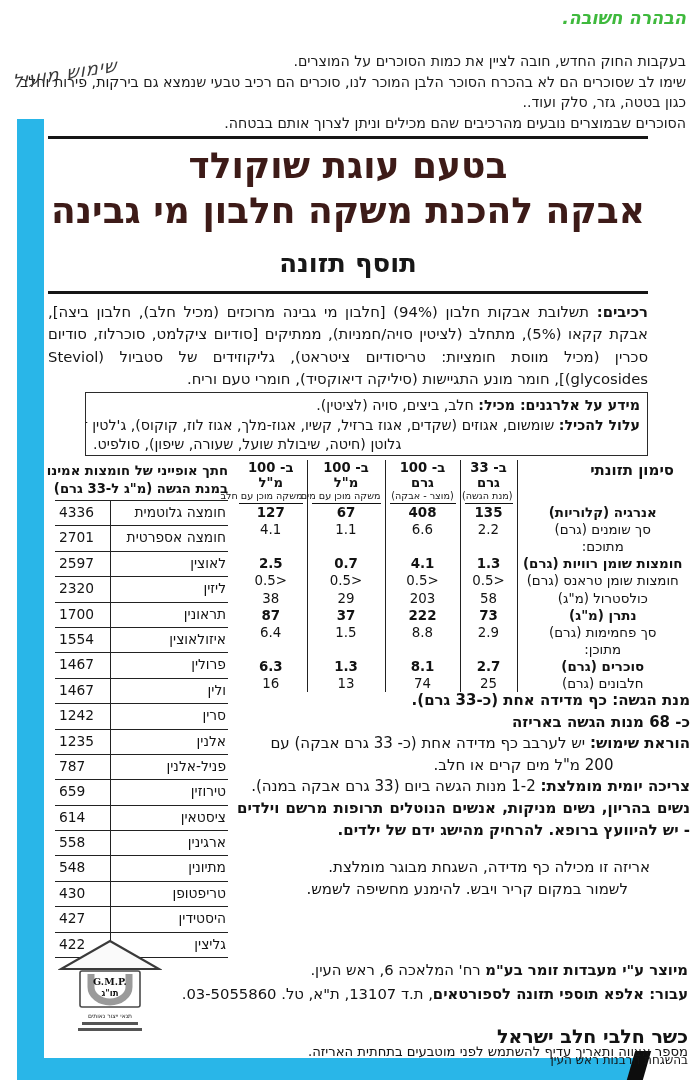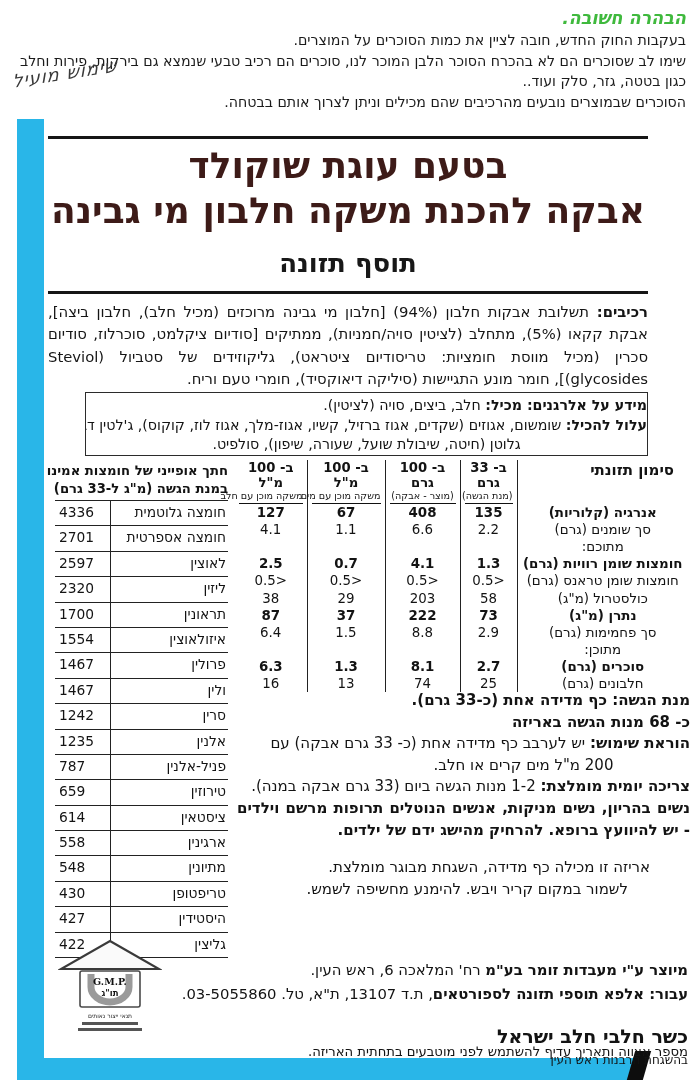--- a/index.html
+++ b/index.html
@@ -2,21 +2,21 @@
 <html lang="he" style="--green: #3fb93d; --cyan: #29b6e8; --maroon: #3d1b18;"><head>
 <meta charset="utf-8">
 <style>
   :root{ --green:#3fb93d; --cyan:#29b6e8; --maroon:#3d1b18; }
   html,body{margin:0;padding:0;background:#e8e8e8;}
   .page{position:relative;width:694px;height:1080px;margin:0 auto;background:#fff;
         font-family:"DejaVu Sans",sans-serif;direction:rtl;overflow:hidden;color:#131313;}
 
   
   .notice{position:absolute;top:8px;right:8px;left:108px;text-align:right;}
-  .notice-heading{color:var(--green);font-style:italic;font-weight:bold;font-size:17.5px;margin-bottom:2px;}
+  .notice-heading{color:var(--green);font-style:italic;font-weight:bold;font-size:17.5px;margin-bottom:23px;}
   .notice-line{font-size:14.2px;line-height:20.5px;white-space:nowrap;color:#1b1b1b;}
   .handwriting{position:absolute;top:62px;left:18px;width:100px;font-size:18px;font-style:italic;
                transform:rotate(-9deg) skewX(-8deg);color:#3a3a3a;letter-spacing:1px;white-space:nowrap;}
 
   
   .bar-v{position:absolute;left:17px;top:119px;width:27px;height:961px;background:var(--cyan);}
   .bar-h{position:absolute;left:17px;top:1058px;width:623px;height:22px;background:var(--cyan);}
   .bar-cap{position:absolute;left:631px;top:1051px;width:16px;height:29px;background:#0d0d0d;transform:skewX(-16deg);}
 
   
@@ -27,24 +27,24 @@
   .subtitle{position:absolute;left:48px;top:248px;width:600px;text-align:center;font-weight:bold;
             font-size:26px;color:#181818;}
 
   
   .ingredients{position:absolute;left:48px;top:301px;width:600px;font-size:14.8px;line-height:22.4px;
                text-align:justify;color:#151515;}
   .b{font-weight:bold;}
 
   
   .allergens{position:absolute;left:85px;top:392px;width:563px;height:64px;border:1.6px solid #2b2b2b;
-             padding:3px 0;font-size:14.2px;line-height:19.6px;box-sizing:border-box;overflow:hidden;}
+             padding:3px 7px;font-size:14.2px;line-height:19.6px;box-sizing:border-box;overflow:hidden;}
   .alg-l1{text-align:right;white-space:nowrap;}
   .alg-l2{text-align:right;white-space:nowrap;}
-  .alg-l3{text-align:center;}
+  .alg-l3{text-align:left;}
 
   
   .amino{position:absolute;left:55px;top:462px;width:173px;}
   .amino-h{font-weight:bold;font-size:13.2px;line-height:17.5px;text-align:right;white-space:nowrap;}
   .amino-rows{margin-top:3px;border-top:1.4px solid #222;position:relative;}
   .amino-vline{position:absolute;left:55px;top:0;bottom:0;width:1.4px;background:#222;}
   .am-row{height:24.4px;border-bottom:1.4px solid #222;position:relative;font-size:13.8px;}
   .am-val{position:absolute;left:4px;top:3px;direction:ltr;}
   .am-name{position:absolute;right:2px;top:3px;}
 

